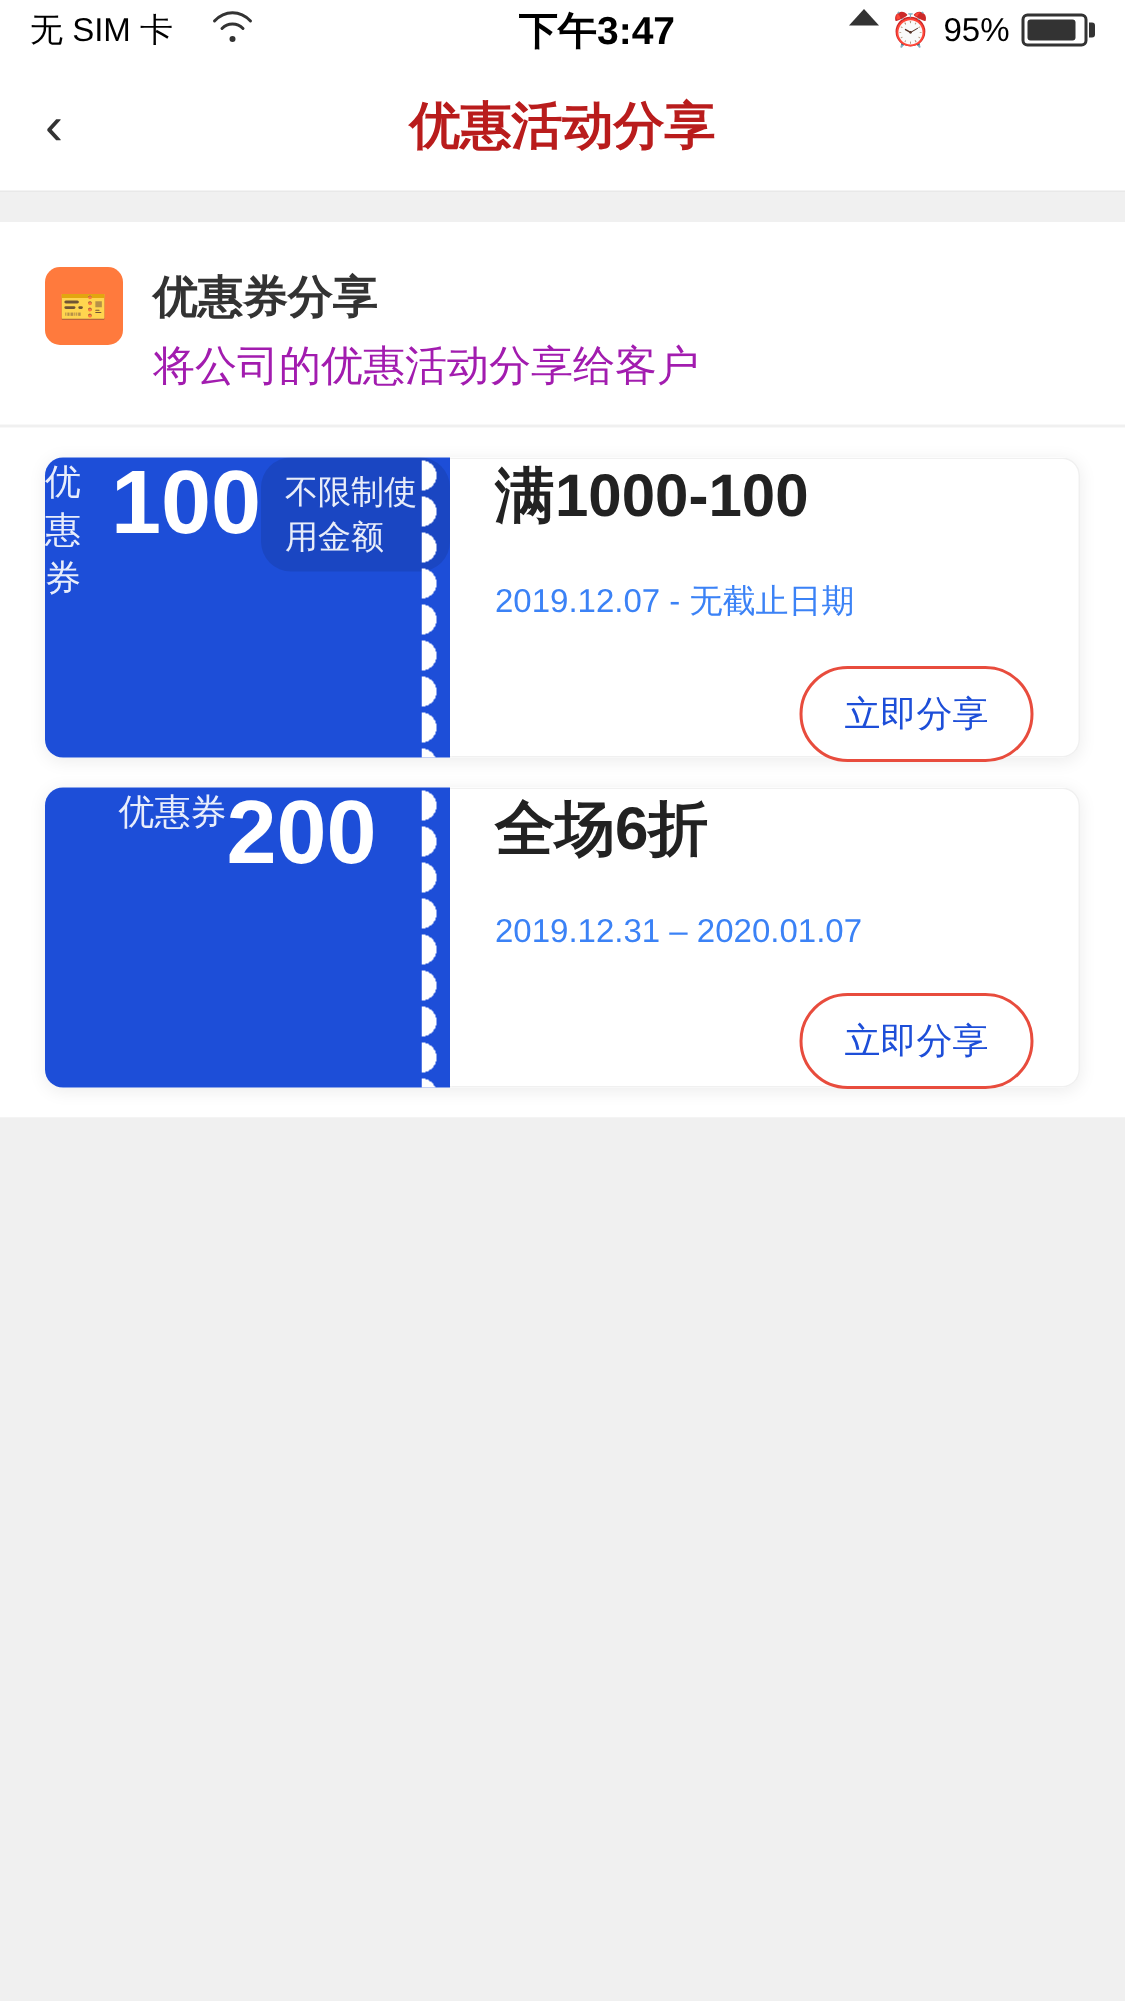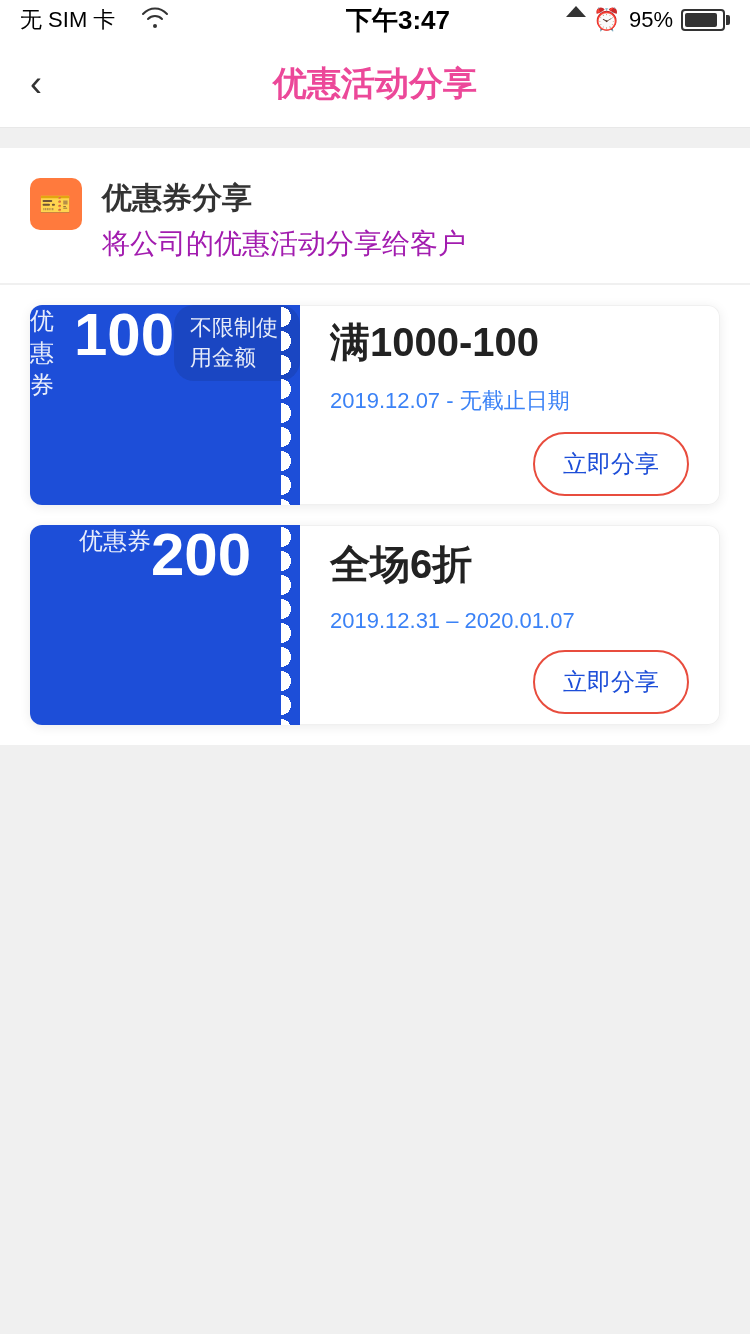--- a/index.html
+++ b/index.html
@@ -60,21 +60,21 @@
     .nav-back {
       position: absolute;
       left: 30px;
       font-size: 36px;
       color: #333;
       cursor: pointer;
     }
     .nav-title {
       font-size: 34px;
       font-weight: 600;
-      color: #ec4899;
+      color: #b91c1c;
     }
 
     
     .section-header {
       background: #fff;
       margin-top: 20px;
       padding: 30px 30px 20px 30px;
       display: flex;
       align-items: flex-start;
       gap: 20px;
@@ -174,21 +174,21 @@
       padding: 8px 16px;
       border-radius: 20px;
     }
 
     .coupon-right {
       flex: 1;
       padding: 20px 30px;
       display: flex;
       flex-direction: column;
       justify-content: center;
-      gap: 16px;
+      gap: 28px;
       border-radius: 0 12px 12px 0;
       border: 1px solid #f0f0f0;
       border-left: none;
     }
 
     .coupon-title {
       font-size: 40px;
       font-weight: 700;
       color: #222;
     }

